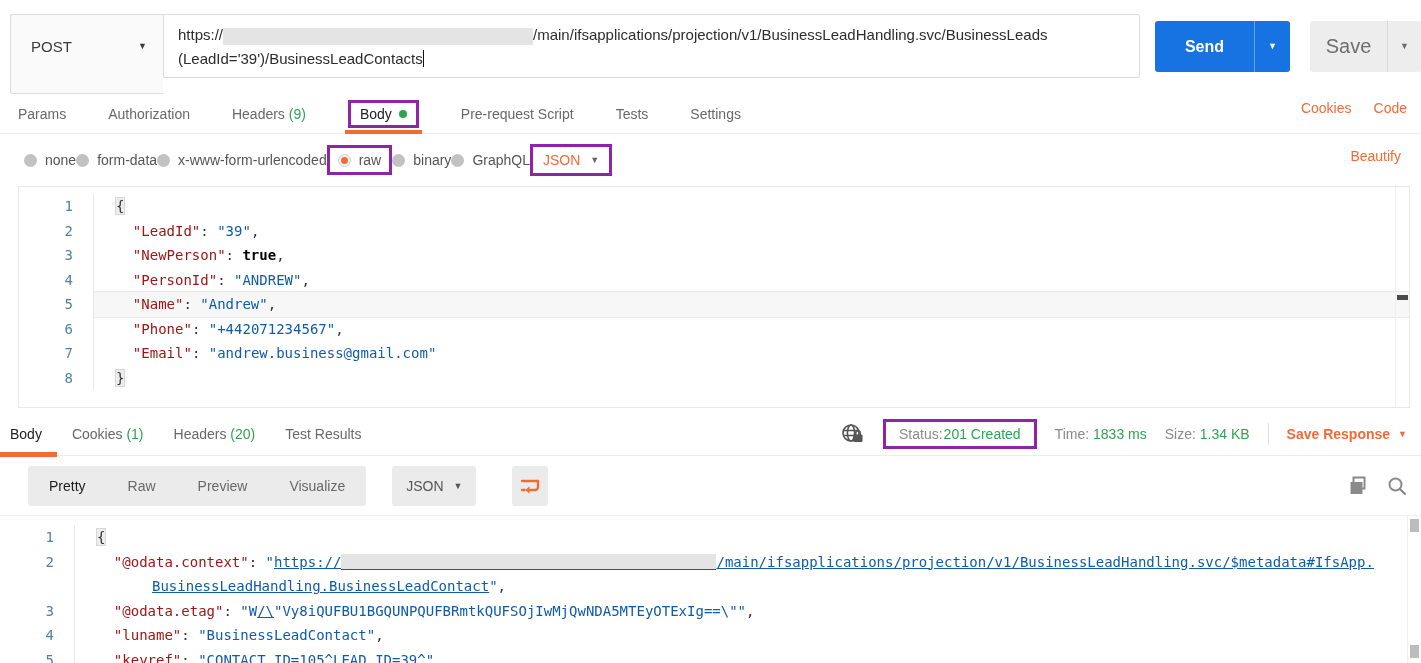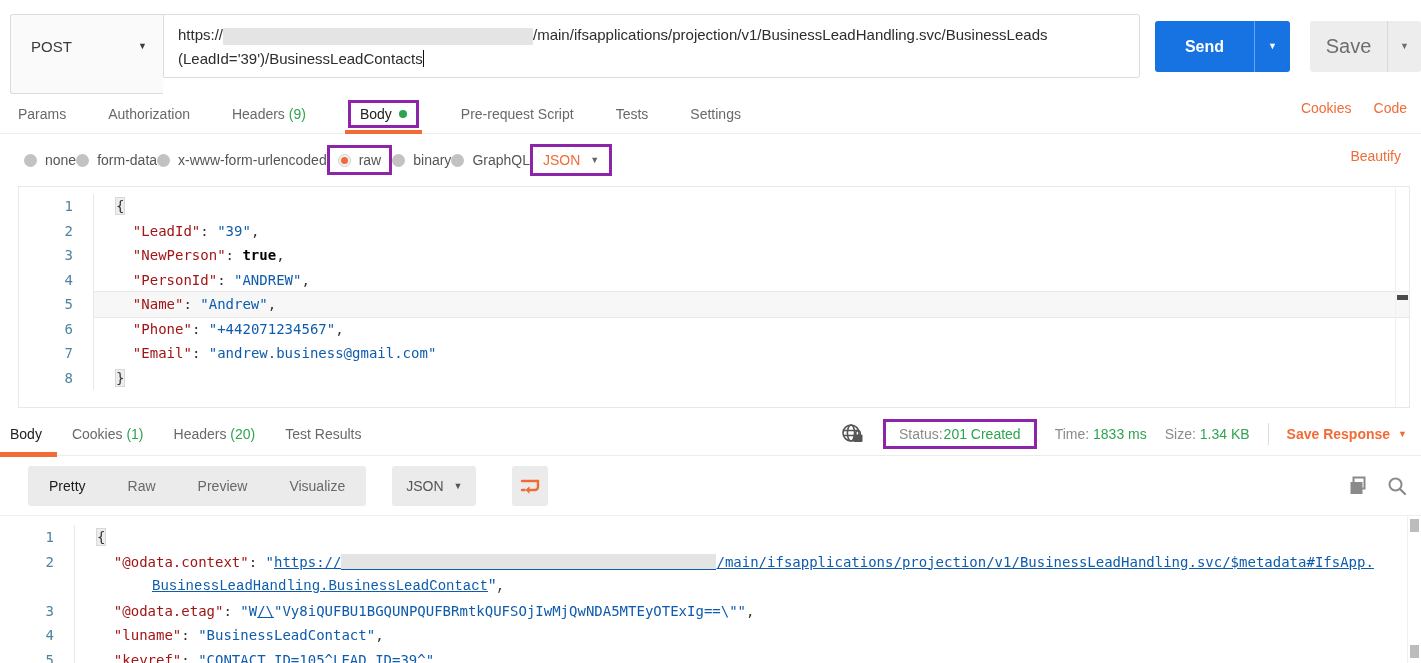--- a/index.html
+++ b/index.html
@@ -50,21 +50,21 @@
   .fmt-dd .fmt { color:#f26b37; font-size:14px; }
   .fmt-dd .caret { color:#666; }
   .beautify { top:148px; right:20px; color:#f26b37; font-size:14px; cursor:pointer;margin-left:19px; }
 
   
   .editor { font-family:"DejaVu Sans Mono","Liberation Mono",monospace; font-size:14px; background:#fff; }
   .req-editor { top:186px; left:18px; width:1392px; height:222px; border:1px solid #e8e8e8; padding-top:7px; position:absolute; overflow:hidden; }
   .code-line { display:flex; line-height:24.5px; position:relative; }
   .ln { width:75px; padding-right:20px; text-align:right; color:#4f83a0; flex:none; border-right:1px solid #e8e8e8; }
   .code { padding-left:22px; white-space:pre; flex:1; }
-  .code.wrap-indent { padding-left:77px;font-family:Liberation Mono, monospace; }
+  .code.wrap-indent { padding-left:77px; }
   .code-line.hl .code { background:#f7f7f7; box-shadow:0 1px 0 #e9e9e9, 0 -1px 0 #e9e9e9; }
   .tk-key { color:#a31515; }
   .tk-str { color:#0f5cad; }
   .tk-link { color:#0f5cad; text-decoration:underline; cursor:pointer; }
   .tk-bool { color:#000000; font-weight:700; }
   .tk-punct { color:#333; }
   .tk-brkt { background:#ededed; box-shadow:0 0 0 1px #d8d8d8; }
   .tk-redact { display:inline-block; height:16px; background:#e4e4e4; vertical-align:-3px; }
   .tk-redact.in-link { border-bottom:1px solid #0f5cad; }
   .scrollbar { position:absolute; right:0; top:0; bottom:0; width:14px; border-left:1px solid #f0f0f0; }

